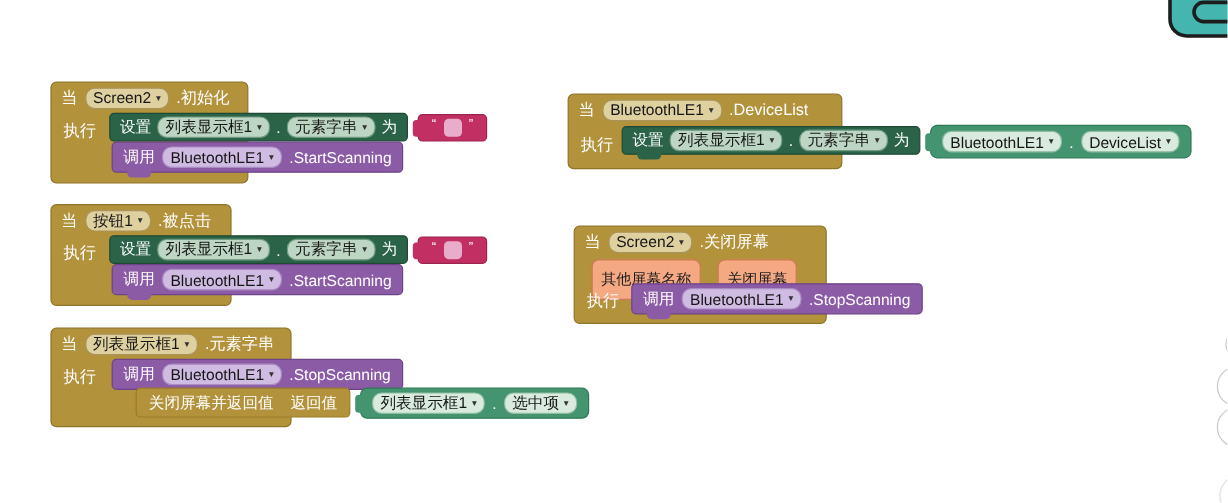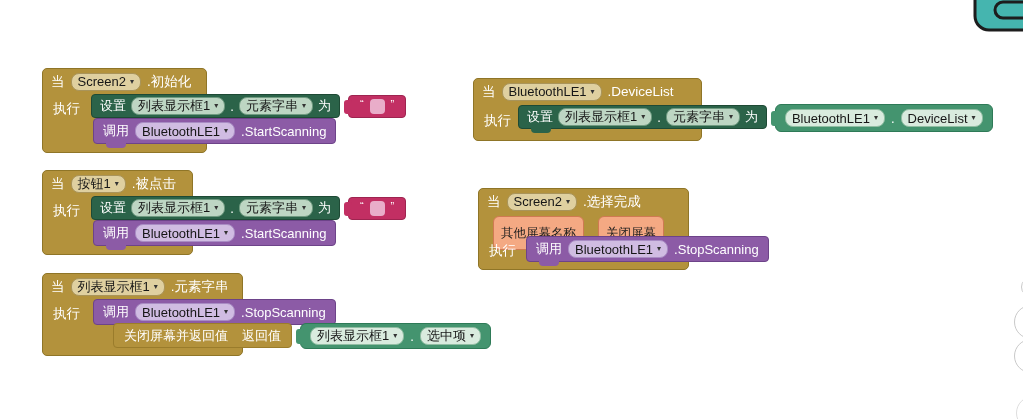--- a/index.html
+++ b/index.html
@@ -217,21 +217,21 @@
     </div>
   </div>
 
   <div class="evt" style="left:478px; top:188px; width:211px; height:82px;">
     <div class="evt-header">
       <span class="white-txt">当</span>
       <span class="field f-gold">
         <span>Screen2</span>
         <span class="arr">▾</span>
       </span>
-      <span class="white-txt">.选择完成</span>
+      <span class="white-txt">.关闭屏幕</span>
     </div>
     <div class="chips" style="left:14px; top:27px;">
       <span class="chip">其他屏幕名称</span>
       <span class="chip">关闭屏幕</span>
     </div>
     <div class="do-label" style="left:10px; top:53px;">执行</div>
     <div class="stmt-row" style="left:47px; top:47px;">
       <div class="call-block tab-down">
         <span>调用</span>
         <span class="field f-purple">

